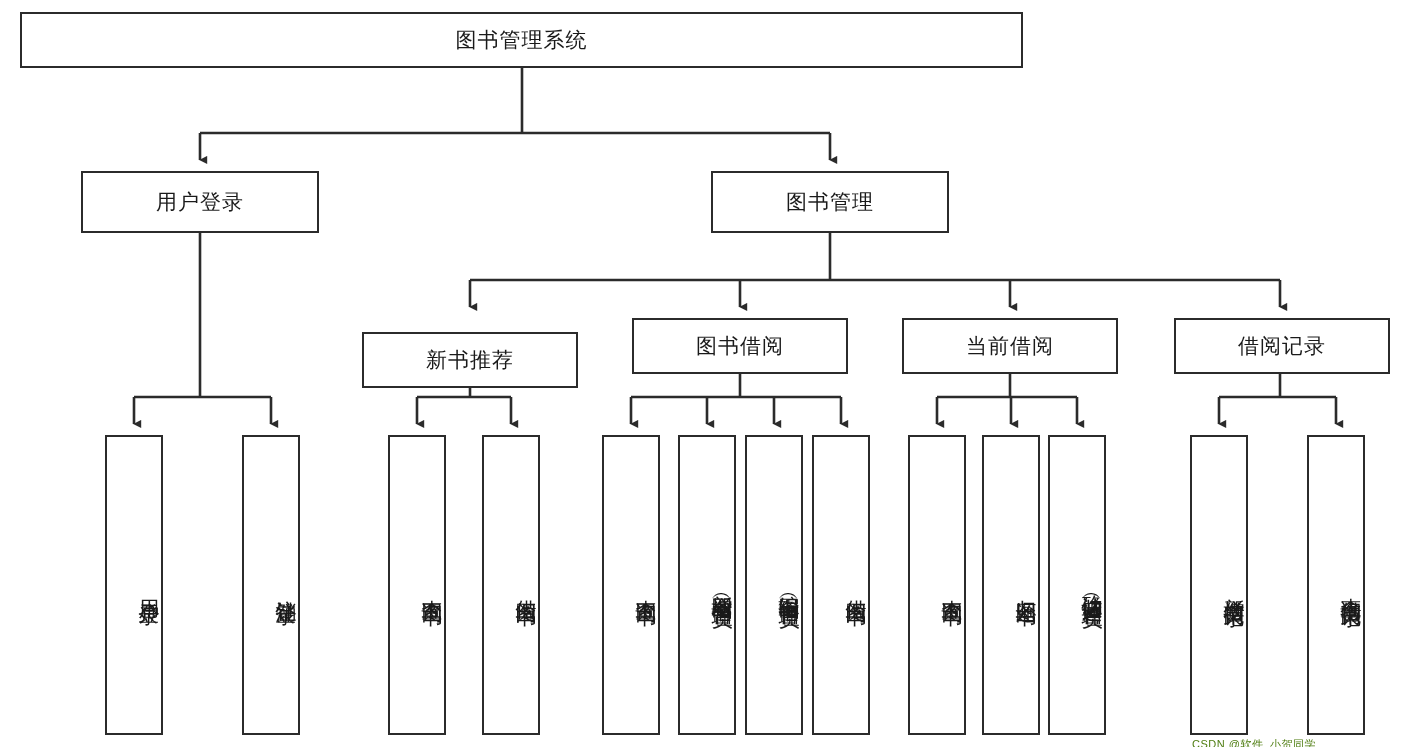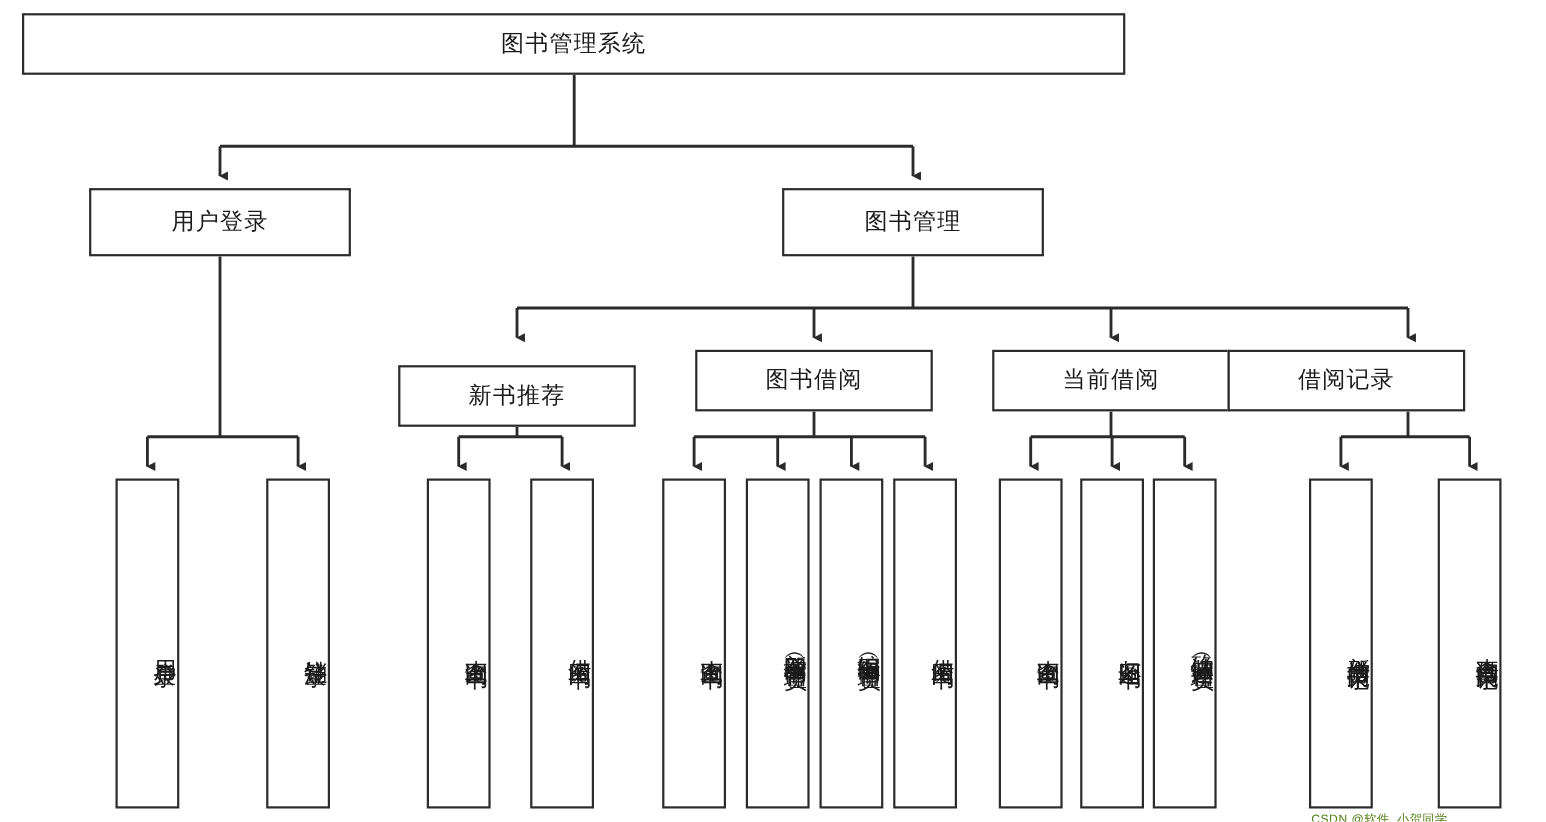--- a/index.html
+++ b/index.html
@@ -128,21 +128,21 @@
       </div>
       <div class="node node-h" style="left: 362px; top: 332px; width: 216px; height: 56px;">
         <span>新书推荐</span>
       </div>
       <div class="node node-h" style="left: 632px; top: 318px; width: 216px; height: 56px; text-align: right;">
         <span>图书借阅</span>
       </div>
       <div class="node node-h" style="left: 902px; top: 318px; width: 216px; height: 56px; align-items: center;">
         <span>当前借阅</span>
       </div>
-      <div class="node node-h" style="left: 1116px; top: 318px; width: 216px; height: 56px;">
+      <div class="node node-h" style="left: 1174px; top: 318px; width: 216px; height: 56px;">
         <span>借阅记录</span>
       </div>
       <div class="node node-v" style="left: 105px; top: 435px; width: 58px; height: 300px;">
         <span>用户登录</span>
       </div>
       <div class="node node-v" style="left: 242px; top: 435px; width: 58px; height: 300px;">
         <span>注销登录</span>
       </div>
       <div class="node node-v" style="left: 388px; top: 435px; width: 58px; height: 300px;">
         <span>查询图书</span>

